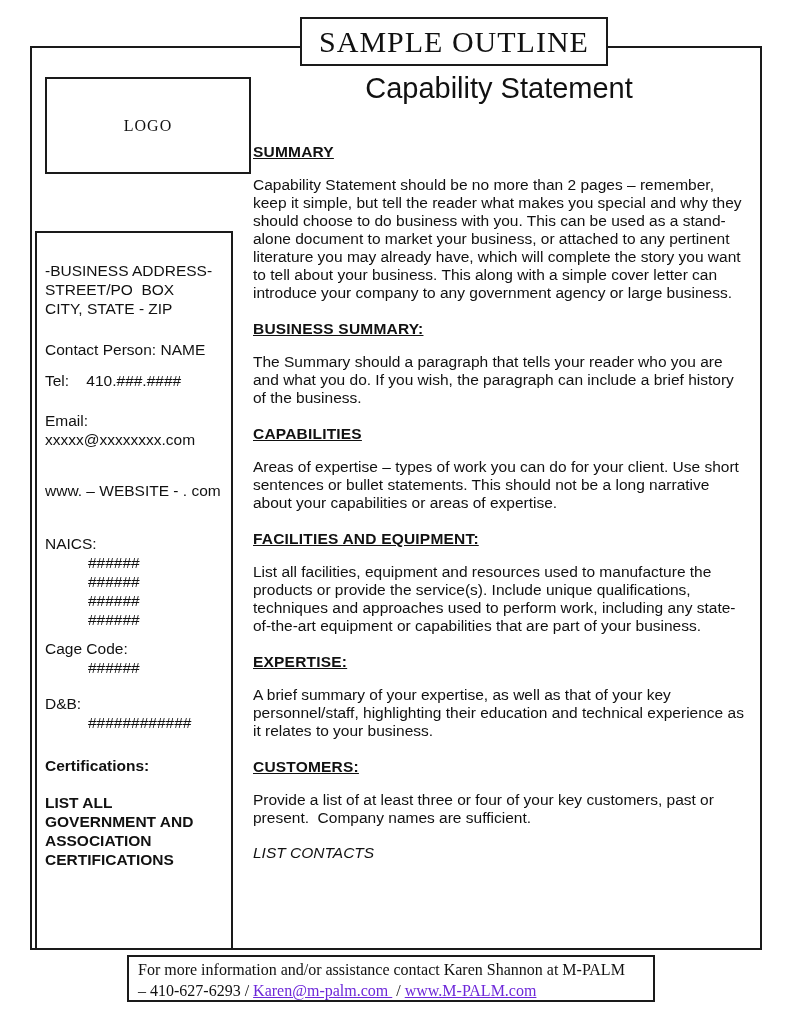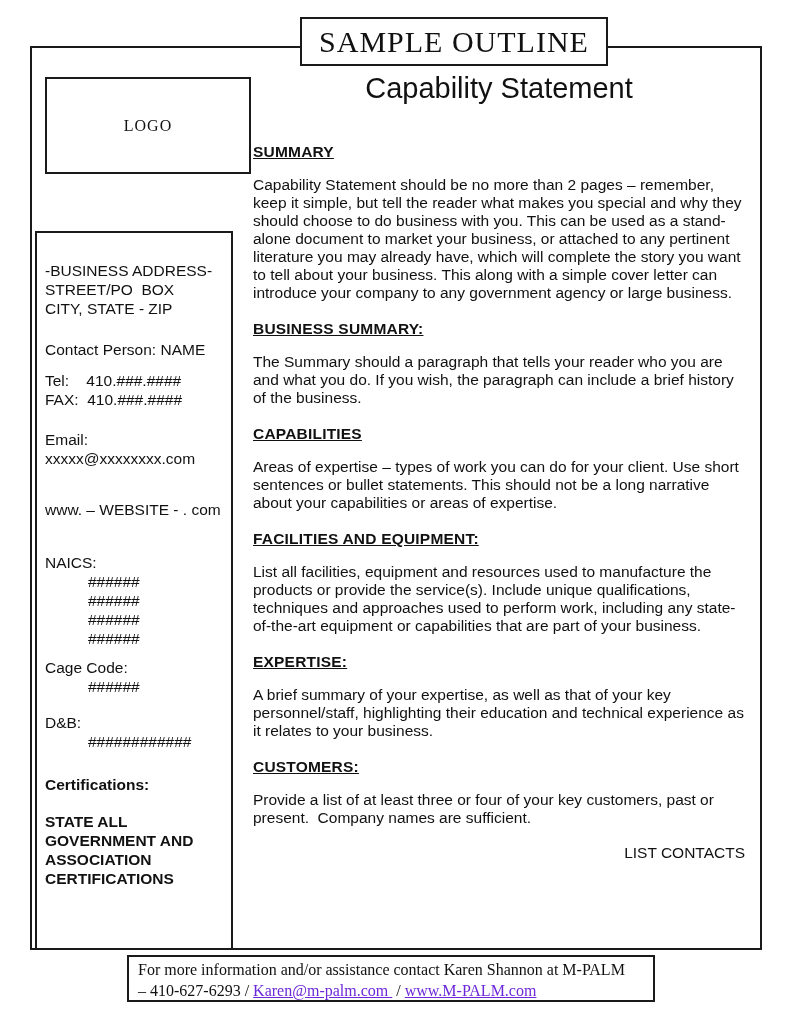--- a/index.html
+++ b/index.html
@@ -45,21 +45,21 @@
   .mt17 { margin-top:17px; } .mt15 { margin-top:24px; } .mt18 { margin-top:18px; }
 
   
   #content { left:253px; top:70px; width:492px; z-index:1; }
   .doc-title { font-size:29px; line-height:36px; text-align:center; margin:0 0 36px; }
   .heading {
     font-size:15.5px; line-height:19px; font-weight:bold;
     text-decoration:underline; margin:0 0 15px; letter-spacing:0.2px;
   }
   .para { font-size:15.5px; line-height:18px; margin:0 0 17px; white-space:pre-wrap; }
-  .list-contacts { font-size:15.5px; line-height:18px; text-align:right; margin-top:0; }
+  .list-contacts { font-size:15.5px; line-height:18px; font-style:italic; text-align:left; margin-top:0; }
 
   
   #footer-box {
     left:127px; top:955px; width:528px; height:47px;
     border:2px solid #1a1a1a; background:#fff; z-index:1;
     padding:2px 0 0 9px;
     font-family:"Liberation Serif", serif; font-size:16px; line-height:21px;
   }
   #footer-box span { white-space:pre-wrap; }
   .link { color:#6d28d9; text-decoration:underline; cursor:pointer; }
@@ -80,42 +80,41 @@
   </div>
 
   <div id="sidebar-box" class="abs">
     <div class="sb-line">-BUSINESS ADDRESS-</div>
     <div class="sb-line">STREET/PO  BOX</div>
     <div class="sb-line">CITY, STATE - ZIP</div>
 
     <div class="sb-line mt22">Contact Person: NAME</div>
 
     <div class="sb-line mt12">Tel:    410.###.####</div>
-    <div class="sb-line">FAX:  410.###.####</div>
 
     <div class="sb-line mt21">Email:</div>
     <div class="sb-line">xxxxx@xxxxxxxx.com</div>
 
     <div class="sb-line mt32">www. – WEBSITE - . com</div>
 
     <div class="sb-line mt34">NAICS:</div>
     <div class="sb-line indent">######</div>
     <div class="sb-line indent">######</div>
     <div class="sb-line indent">######</div>
     <div class="sb-line indent">######</div>
 
     <div class="sb-line mt10">Cage Code:</div>
     <div class="sb-line indent">######</div>
 
     <div class="sb-line mt17">D&amp;B:</div>
     <div class="sb-line indent">############</div>
 
     <div class="sb-line mt15 bold">Certifications:</div>
 
-    <div class="sb-line mt18 bold">STATE ALL</div>
+    <div class="sb-line mt18 bold">LIST ALL</div>
     <div class="sb-line bold">GOVERNMENT AND</div>
     <div class="sb-line bold">ASSOCIATION</div>
     <div class="sb-line bold">CERTIFICATIONS</div>
   </div>
 
   <div id="content" class="abs">
     <div class="doc-title">Capability Statement</div>
 
     <div class="section">
       <div class="heading">SUMMARY</div>

